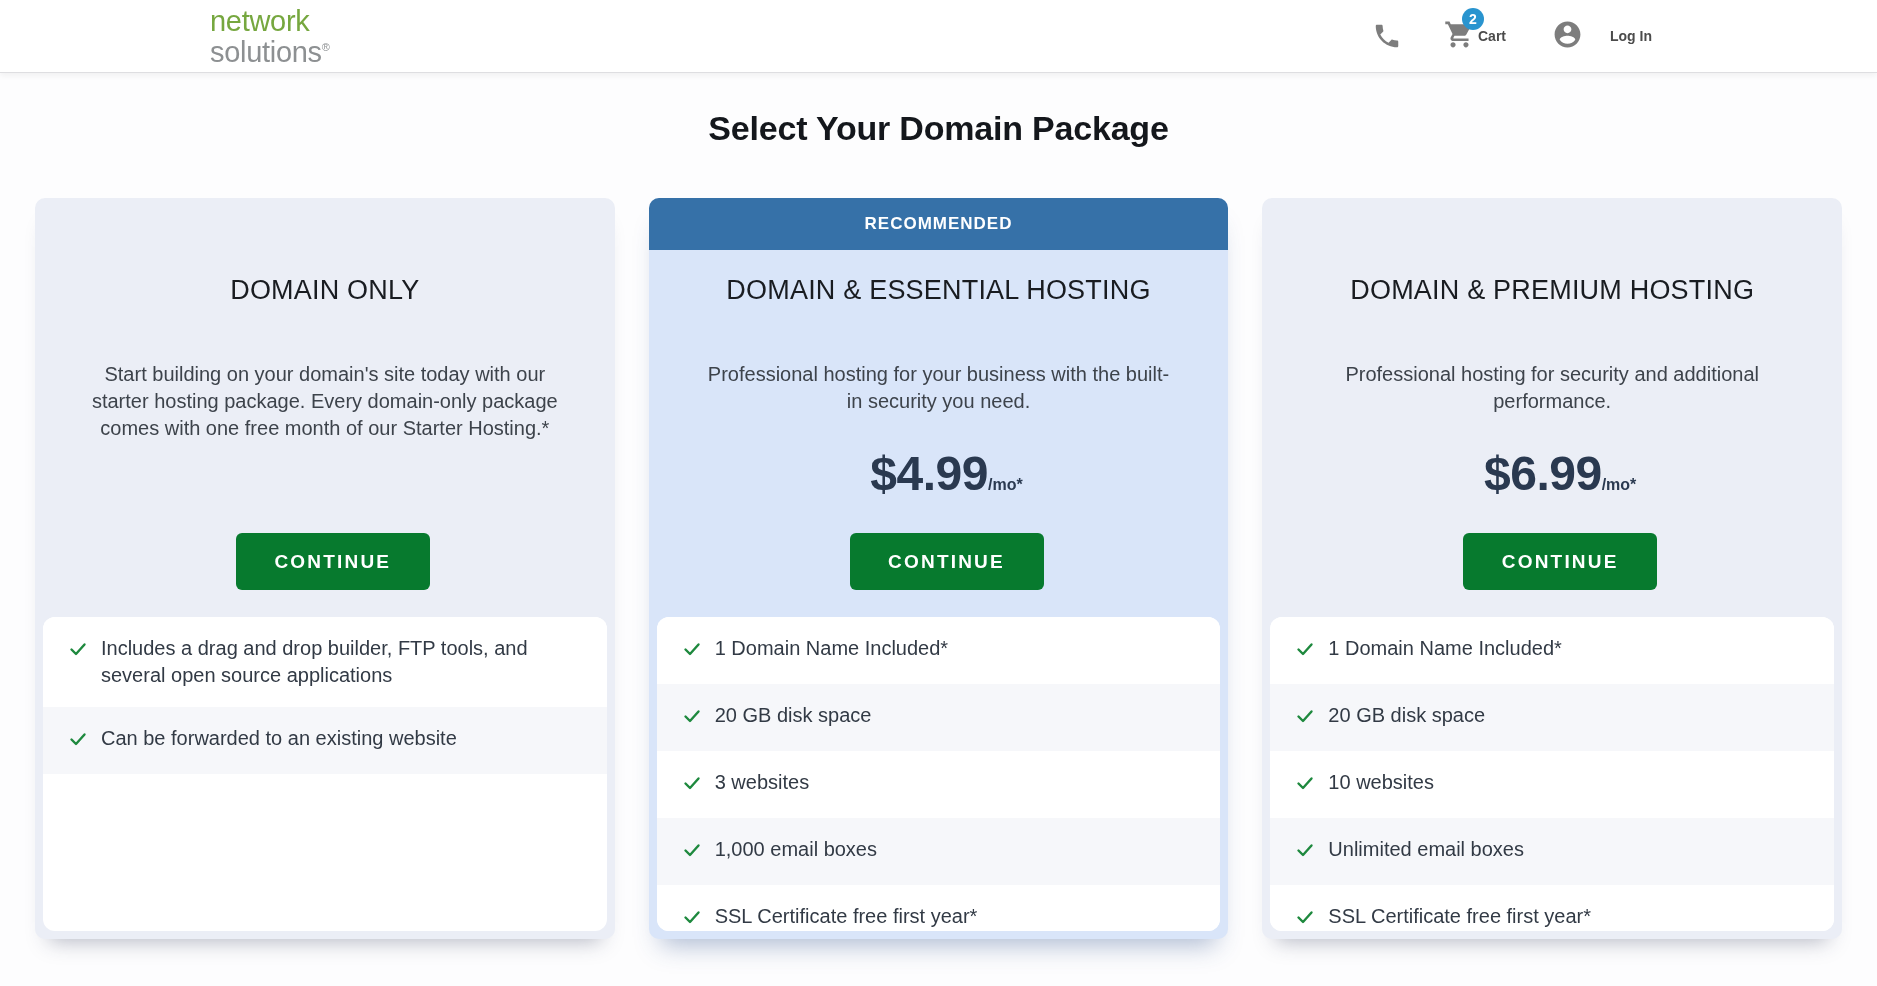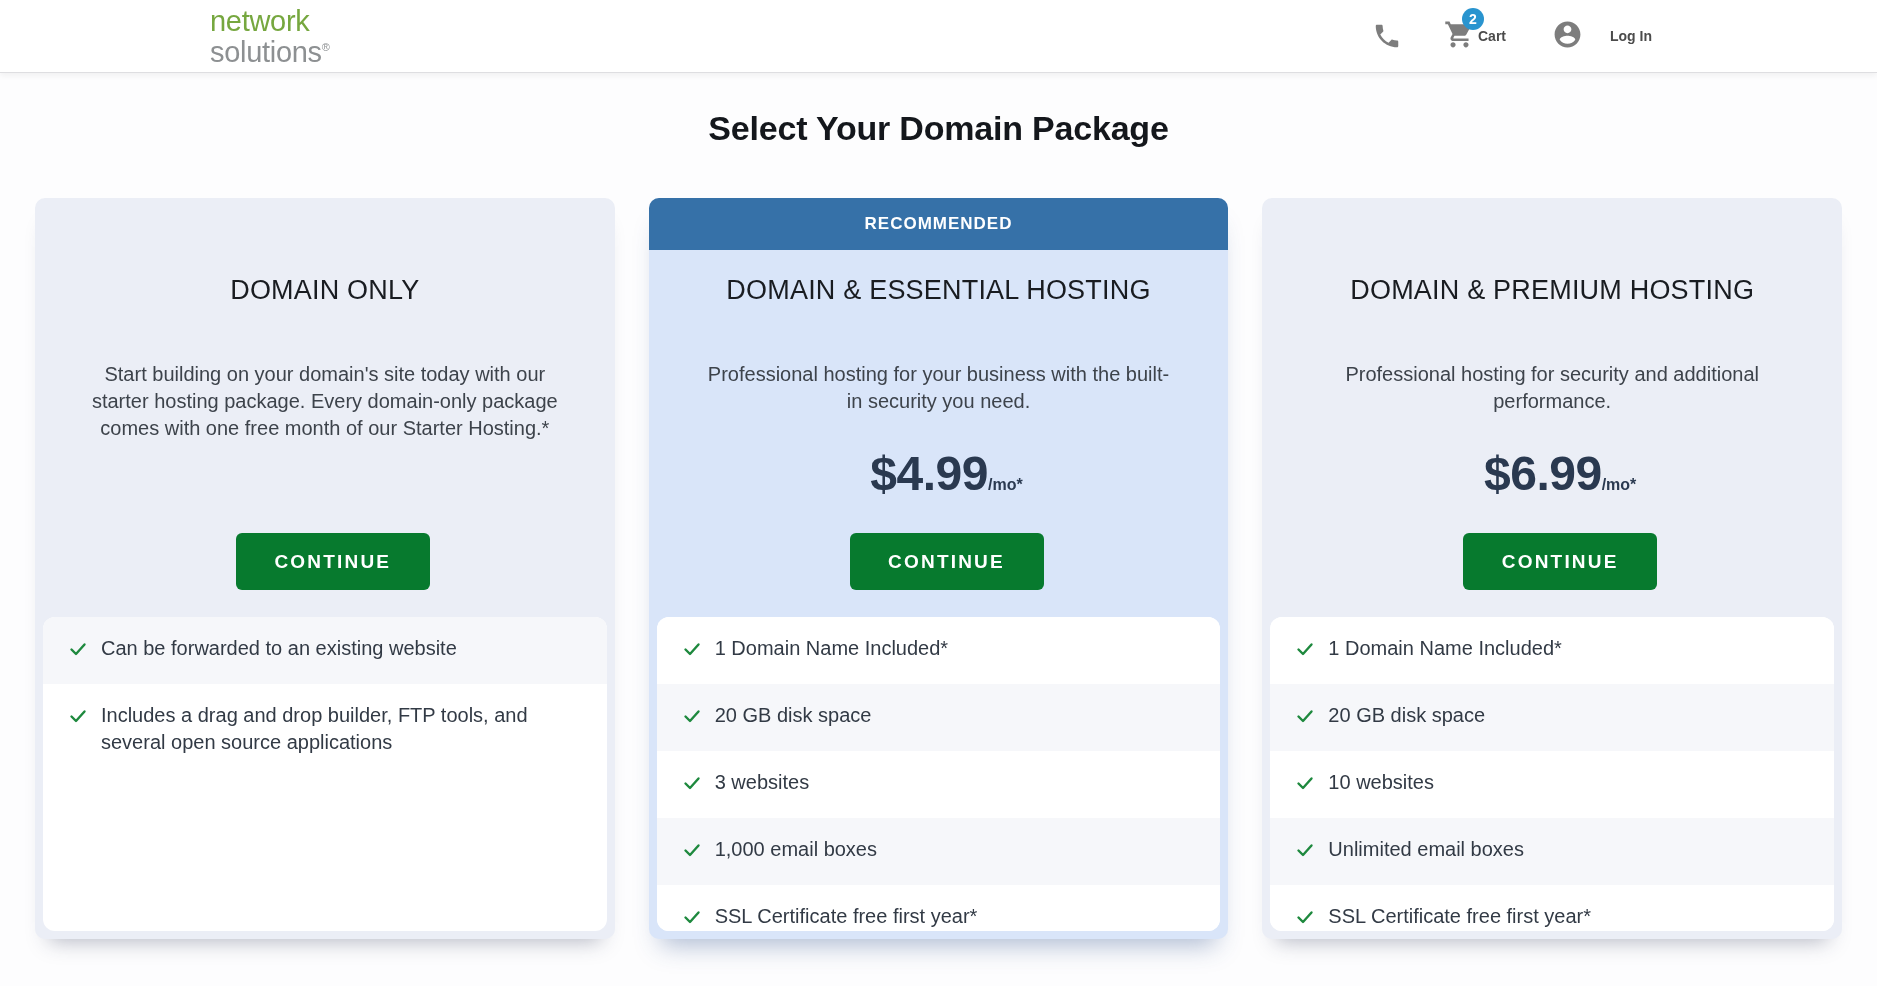--- a/index.html
+++ b/index.html
@@ -138,31 +138,31 @@
 
 <h1 class="page-title">Select Your Domain Package</h1>
 
 <div class="cards">
 
   <section class="card">
     <h2 class="card-title">DOMAIN ONLY</h2>
     <p class="card-desc">Start building on your domain's site today with our starter hosting package. Every domain-only package comes with one free month of our Starter Hosting.*</p>
     <button class="cta">CONTINUE</button>
     <div class="features">
+      <div class="frow">
+        <span class="fcheck"><svg width="20" height="20" viewBox="0 0 20 20" fill="none">
+              <path d="M3.5 10.5 L8 15 L16.5 5.5" stroke="#1e893e" stroke-width="2.4" stroke-linecap="round" stroke-linejoin="round"></path>
+            </svg></span>
+        <span>Includes a drag and drop builder, FTP tools, and several open source applications</span>
+      </div>
       <div class="frow alt">
         <span class="fcheck"><svg width="20" height="20" viewBox="0 0 20 20" fill="none">
               <path d="M3.5 10.5 L8 15 L16.5 5.5" stroke="#1e893e" stroke-width="2.4" stroke-linecap="round" stroke-linejoin="round"></path>
             </svg></span>
         <span>Can be forwarded to an existing website</span>
-      </div>
-      <div class="frow">
-        <span class="fcheck"><svg width="20" height="20" viewBox="0 0 20 20" fill="none">
-              <path d="M3.5 10.5 L8 15 L16.5 5.5" stroke="#1e893e" stroke-width="2.4" stroke-linecap="round" stroke-linejoin="round"></path>
-            </svg></span>
-        <span>Includes a drag and drop builder, FTP tools, and several open source applications</span>
       </div>
     </div>
   </section>
 
   <section class="card card--rec">
     <div class="banner">RECOMMENDED</div>
     <h2 class="card-title">DOMAIN &amp; ESSENTIAL HOSTING</h2>
     <p class="card-desc">Professional hosting for your business with the built-in security you need.</p>
     <div class="price-row">
       <span class="price-main">$4.99</span>

